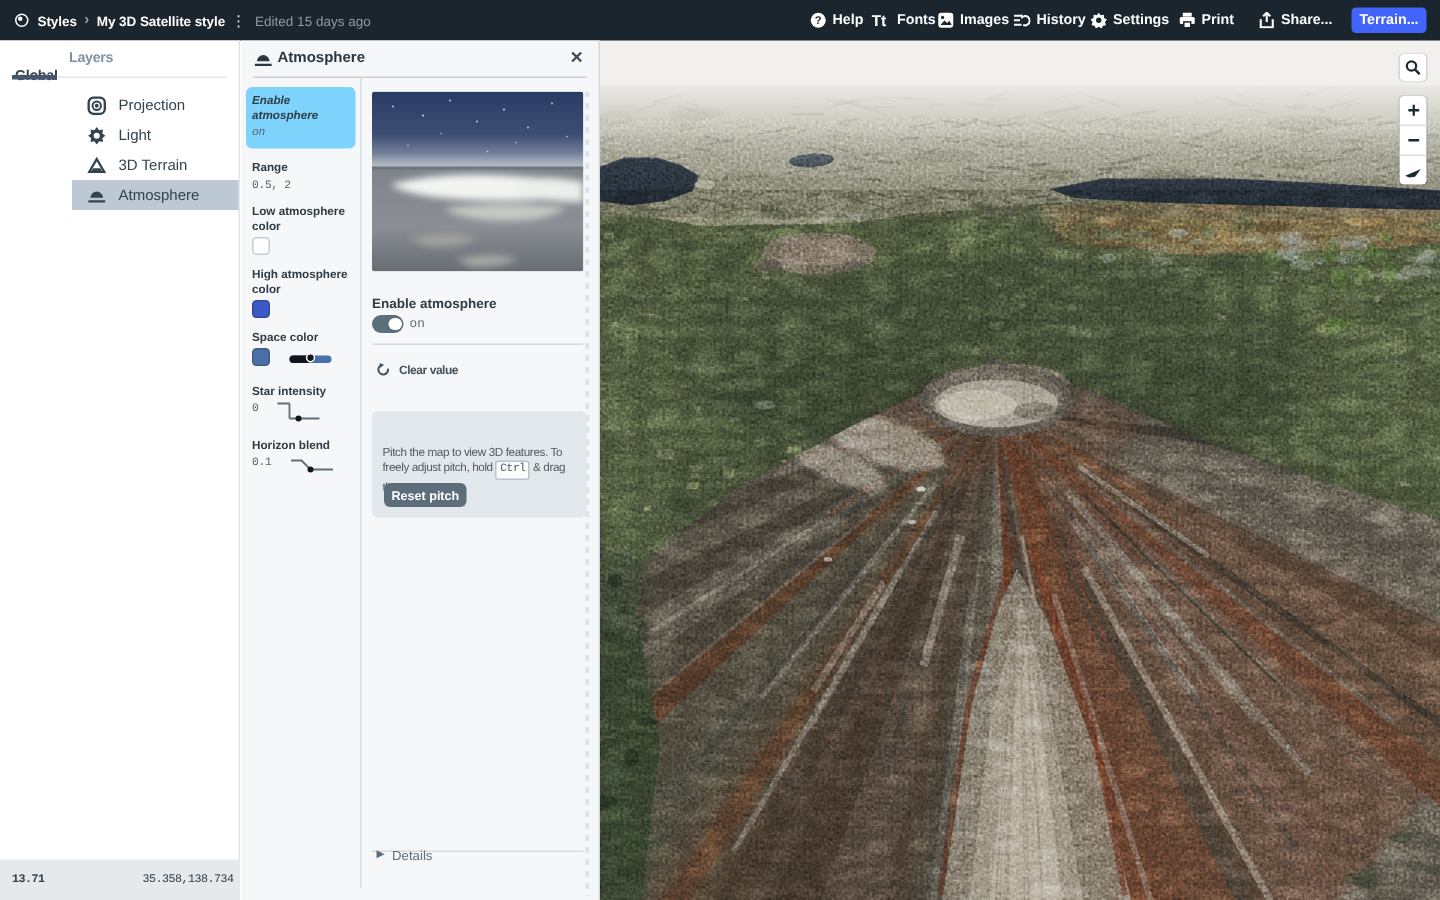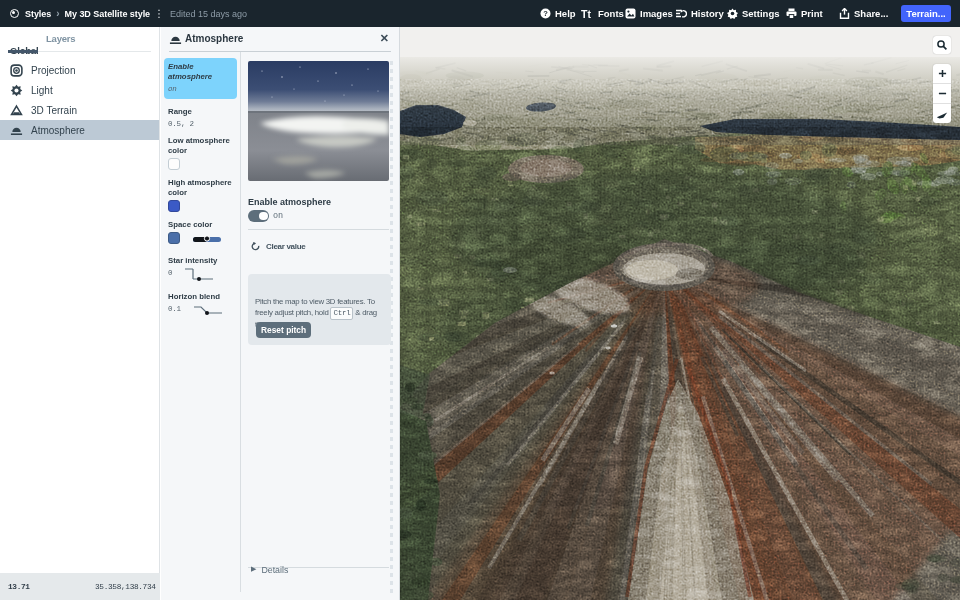--- a/index.html
+++ b/index.html
@@ -18,21 +18,21 @@
   .mi { position:absolute; top:0; height:27px; display:flex; align-items:center; gap:4px; font-size:9.5px; font-weight:bold; color:#fdfdfd;}
   #publish { position:absolute; left:901px; top:5px; width:50px; height:17px; background:#4264fb; border-radius:3px; color:#fff; font-size:9.5px; font-weight:bold; text-align:center; line-height:17px;}
 
   
   #sidebar { position:absolute; left:0; top:27px; width:160px; height:573px; background:#fff; border-right:1px solid #dfe3e6; }
   #tabs { position:relative; height:24px; margin-top:2px; }
   #tabs .t1 { position:absolute; left:10px; top:16px; font-size:9.5px; font-weight:bold; color:#32424e; letter-spacing:-0.2px;}
   #tabs .t2 { position:absolute; left:46px; top:4px; font-size:9.5px; color:#7f93a2; font-weight:bold; letter-spacing:-0.2px;}
   #tabs .line { position:absolute; left:8px; right:8px; top:22px; height:1px; background:#e4e8ea; }
   #tabs .uline { position:absolute; left:8px; width:30px; top:21px; height:3px; background:#43566a; }
-  #list { margin-top:7px; }
+  #list { margin-top:7px;padding-left:48px; }
   .litem { position:relative; height:20px; display:flex; align-items:center; padding-left:10px; gap:8px; color:#33434e; font-size:10px; }
   .litem svg { flex:0 0 auto; }
   .litem.sel { background:#bcc9d5; }
   #coords { position:absolute; left:0; bottom:0; width:160px; height:27px; background:#e5e9eb; font-family:"Liberation Mono",monospace; color:#323f4a; font-size:7.8px; letter-spacing:-0.35px;}
   #coords .z { position:absolute; left:8px; top:10px; font-weight:bold; }
   #coords .ll { position:absolute; left:95px; top:10px; }
 
   
   #panel { position:absolute; left:161px; top:27px; width:239px; height:573px; background:#f5f7f9; border-right:1px solid #d5dade; }
   #phead { position:relative; height:24px; }

